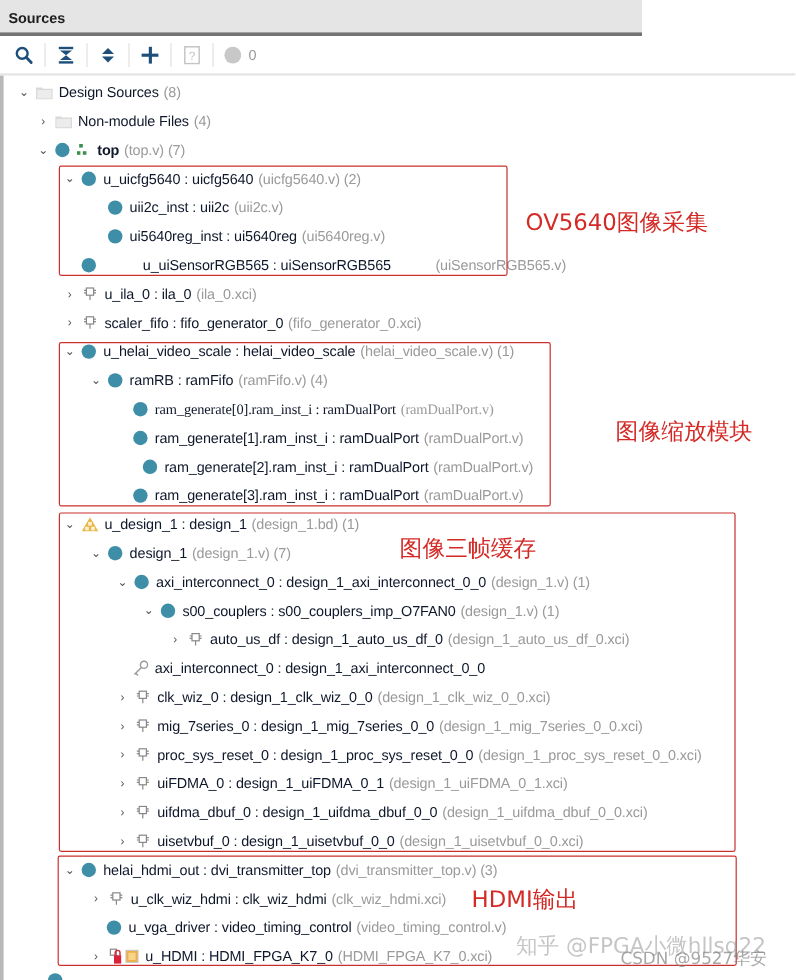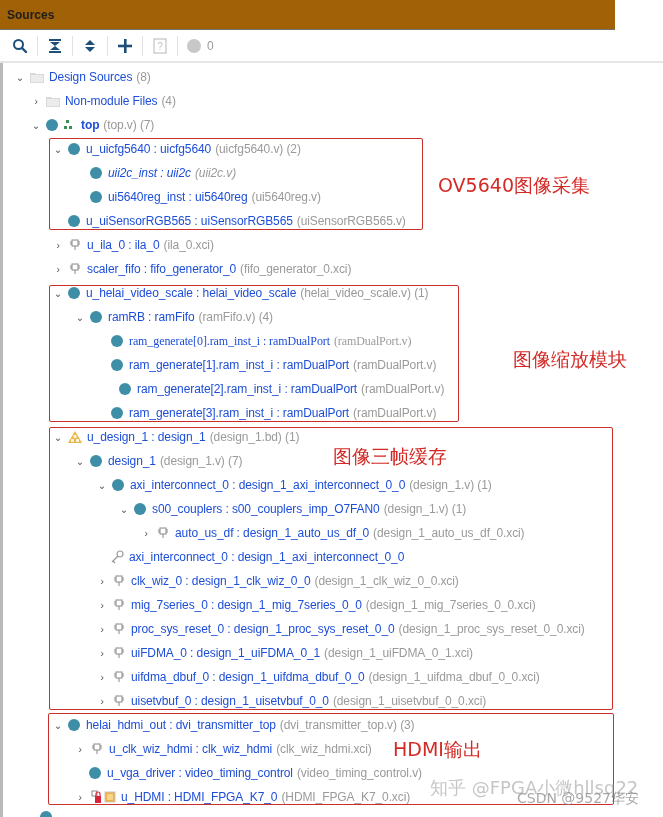--- a/index.html
+++ b/index.html
@@ -1,21 +1,21 @@
 <!DOCTYPE html>
 <html><head>
   <meta charset="utf-8">
   <style>
     * { box-sizing: border-box; margin: 0; padding: 0; }
     html, body { width: 663px; height: 817px; overflow: hidden; background: #ffffff; }
     body { font-family: "Liberation Sans", sans-serif; font-size: 12px; color: #1a1a1a; position: relative; }
 
     .panel-header {
-      position: absolute; left: 0; top: 0; width: 615px; height: 30px;
-      background: #a16207; border-bottom: 1px solid #737373;
+      position: absolute; left: 0; top: 0; width: 535px; height: 30px;
+      background: #e5e5e5; border-bottom: 3px solid #737373;
       font-weight: bold; font-size: 12px; padding: 8px 0 0 7px; color: #1e1e1e;
     }
     .toolbar {
       position: absolute; left: 0; top: 31px; width: 663px; height: 32px;
       background: #ffffff; border-bottom: 2px solid #e6e6e6;
       display: flex; align-items: center; padding-left: 6px;
     }
     .tb-btn { width: 28px; height: 24px; display: flex; align-items: center; justify-content: center; cursor: pointer; }
     .tb-sep { width: 1px; height: 20px; background: #e2e2e2; margin: 0 3px; }
     .tb-count { display: flex; align-items: center; gap: 6px; color: #9a9a9a; margin-left: 6px; font-size: 12px; }
@@ -23,21 +23,21 @@
 
     .left-rail { position: absolute; left: 0; top: 63px; width: 3px; height: 754px; background: #b9b9b9; }
 
     .tree { position: absolute; left: 0; top: 63px; width: 663px; }
     .row {
       position: absolute; height: 20px; display: flex; align-items: center; white-space: nowrap;
       font-size: 12px; letter-spacing: -0.1px;
     }
     .chev { width: 12px; height: 12px; display: inline-flex; align-items: center; justify-content: center; color: #555; margin-right: 4px; font-size: 10px; }
     .dot { width: 12px; height: 12px; border-radius: 50%; background: #3f8ea8; margin-right: 6px; flex-shrink: 0; }
-    .name { color: #1d4ed8; }
+    .name { color: #0f172a; }
     .name.bold { font-weight: bold; }
     .meta { color: #9a9a9a; margin-left: 4px; }
     .icon-box { width: 14px; height: 14px; margin-right: 5px; display: inline-flex; align-items: center; justify-content: center; }
 
     .hl-box { position: absolute; border: 1.5px solid #c9302c; border-radius: 2px; pointer-events: none; }
     .annot { position: absolute; color: #d32a26; font-family: "DejaVu Sans", sans-serif; font-size: 19px; white-space: nowrap; }
 
     .watermark1 { position: absolute; left: 430px; top: 776px; color: rgba(150,150,150,0.55); font-size: 18px; white-space: nowrap; font-family: "DejaVu Sans", sans-serif; }
     .watermark2 { position: absolute; left: 517px; top: 790px; color: rgba(130,130,130,0.7); font-size: 14px; white-space: nowrap; font-family: "DejaVu Sans", sans-serif; }
   </style>
@@ -132,33 +132,33 @@
     <span class="meta">(top.v) (7)</span>
   </div>
 
   <div class="row" style="left:52px; top:139px;">
     <span class="chev">⌄</span>
     <span class="dot"></span>
     <span class="name">u_uicfg5640 : uicfg5640</span>
     <span class="meta">(uicfg5640.v) (2)</span>
   </div>
 
-  <div class="row" style="left:90px; top:163px;font-style:italic;">
+  <div class="row" style="left:90px; top:163px;">
     <span class="dot"></span>
     <span class="name">uii2c_inst : uii2c</span>
     <span class="meta">(uii2c.v)</span>
   </div>
 
   <div class="row" style="left:90px; top:187px;text-align:right;">
     <span class="dot"></span>
     <span class="name">ui5640reg_inst : ui5640reg</span>
     <span class="meta">(ui5640reg.v)</span>
   </div>
 
-  <div class="row" style="left:68px; top:211px;">
+  <div class="row" style="left:68px; top:211px;gap:33px;">
     <span class="dot"></span>
     <span class="name">u_uiSensorRGB565 : uiSensorRGB565</span>
     <span class="meta">(uiSensorRGB565.v)</span>
   </div>
 
   <div class="row" style="left:52px; top:235px;">
     <span class="chev">›</span>
     <span class="icon-box">
         <svg width="12" height="12" viewBox="0 0 12 12">
           <rect x="3" y="1" width="6" height="6" fill="none" stroke="#888" stroke-width="1"></rect>

